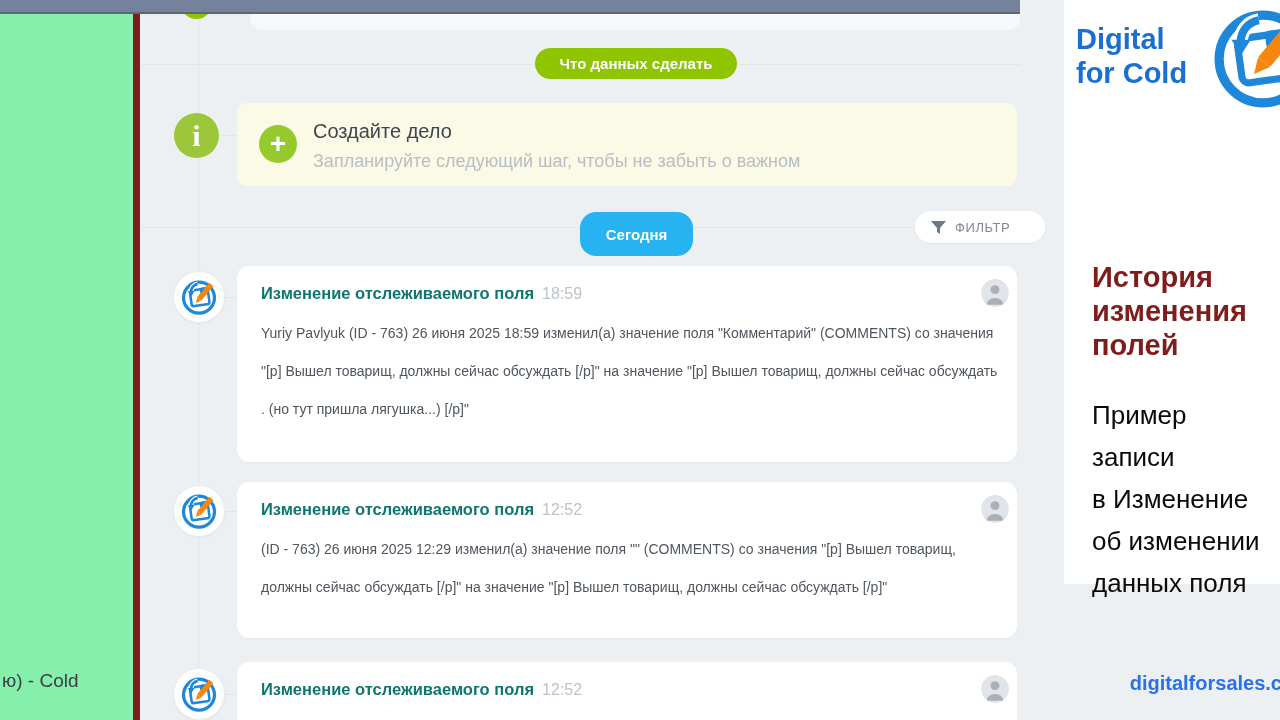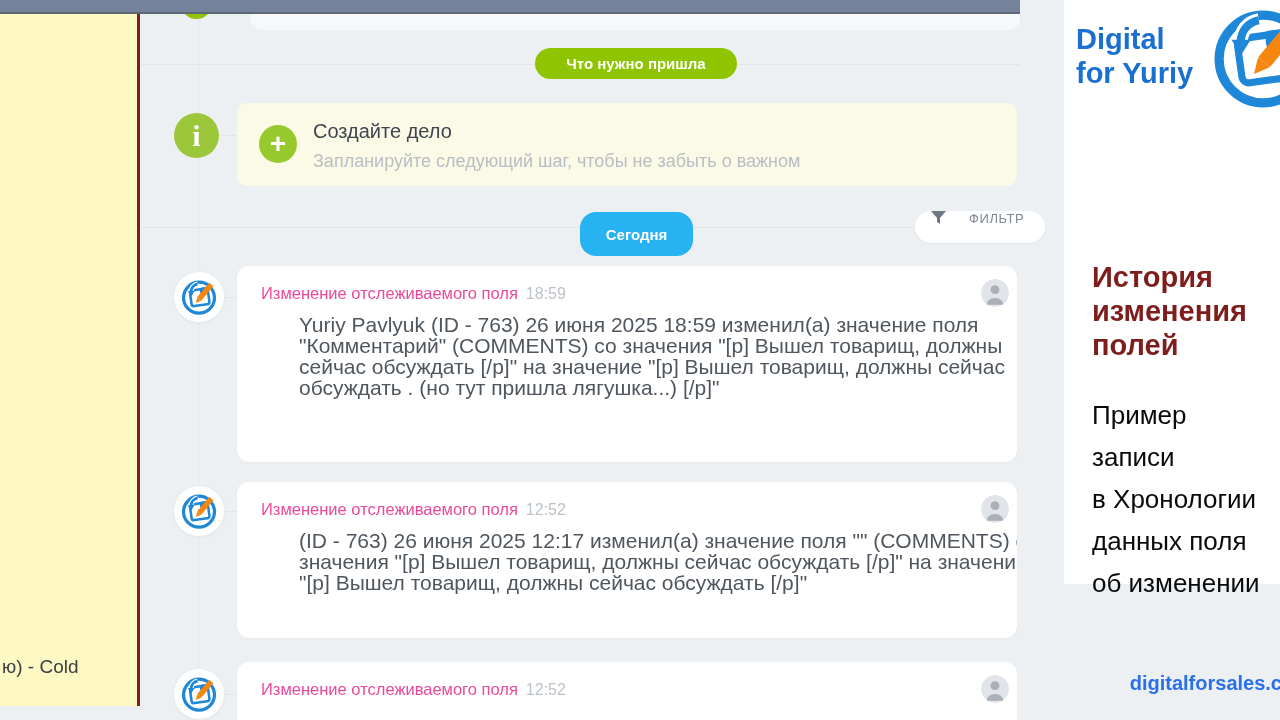--- a/index.html
+++ b/index.html
@@ -5,43 +5,43 @@
   * { margin:0; padding:0; box-sizing:border-box; }
   html,body { width:1280px; height:720px; overflow:hidden;
               font-family:"Liberation Sans","DejaVu Sans",sans-serif; }
   .stage { position:relative; width:1280px; height:720px; background:#edf0f3; }
 
   
   .main-area { position:absolute; left:0; top:0; width:1020px; height:720px;
                background:#edf0f3; }
   .top-bar { position:absolute; left:0; top:0; width:1020px; height:14px;
              background:var(--topbar,#75829b); border-bottom:2px solid #5d6877; z-index:6; }
-  .left-panel { position:absolute; left:0; top:0; width:140px; height:706px;
-                background:#fef9c3; border-right:3px solid #7f1d1d; z-index:3; }
+  .left-panel { position:absolute; left:0; top:14px; width:140px; height:706px;
+                background:#86efac; border-right:7px solid #7f1d1d; z-index:3; }
   .left-partial-text { position:absolute; left:2px; top:656px; font-size:19px;
                        color:#3a4046; white-space:nowrap; }
   .tl-line { position:absolute; left:198px; top:14px; width:1px; height:706px;
              background:#e2e5e9; z-index:1; }
   .top-card-stub { position:absolute; left:250px; top:14px; width:770px; height:16px;
                    background:#f6f8fa; border-radius:0 0 12px 12px; z-index:2; }
   .top-node { position:absolute; left:181px; top:-12px; width:31px; height:31px;
               border-radius:50%; background:var(--accent-green,#8fc400); z-index:2; }
 
   .hline { position:absolute; left:141px; width:879px; height:1px; background:#e2e5e9; z-index:1; }
 
   .badge { position:absolute; z-index:4; color:#fff; font-weight:bold; font-size:15px;
            display:flex; align-items:center; justify-content:center; border-radius:16px; }
   .badge-green { left:535px; top:48px; width:202px; height:31px;
                  background:var(--accent-green,#8fc400); }
   .badge-blue  { left:580px; top:212px; width:113px; height:44px;
                  background:var(--badge-blue,#27b3f1); }
 
   .filter-pill { position:absolute; left:915px; top:211px; width:130px; height:32px;
                  background:#fff; border-radius:16px; z-index:4; display:flex;
-                 align-items:flex-start; padding-left:16px; gap:23px;
+                 align-items:center; padding-left:16px; gap:9px;
                  box-shadow:0 1px 2px rgba(60,70,80,.06); cursor:pointer; }
   .filter-pill span { font-size:13px; color:#7f8893; letter-spacing:.6px; }
 
   
   .i-circle { position:absolute; left:174px; top:113px; width:45px; height:45px;
               border-radius:50%; background:#9dc73a; z-index:2; display:flex;
               align-items:center; justify-content:center; color:#fff;
               font-family:"Liberation Serif","DejaVu Serif",serif;
               font-weight:bold; font-size:30px; }
   .i-connector { position:absolute; left:219px; top:135px; width:18px; height:1px;
@@ -54,24 +54,24 @@
                  align-items:center; justify-content:center; font-size:28px;
                  font-weight:bold; line-height:1; cursor:pointer; }
   .info-title { position:absolute; left:76px; top:17px; font-size:20px; color:#3f464e; }
   .info-sub   { position:absolute; left:76px; top:48px; font-size:18px; color:#b9bec5; }
 
   
   .entry-card { position:absolute; left:237px; width:780px; background:#fff;
                 border-radius:12px; z-index:2; overflow:hidden;
                 box-shadow:0 1px 2px rgba(60,70,80,.05); }
   .entry-head { position:absolute; left:24px; top:18px; white-space:nowrap; }
-  .entry-title { font-size:16.5px; font-weight:normal; color:#ec4899; }
+  .entry-title { font-size:16.5px; font-weight:bold; color:#0f766e; }
   .entry-time  { font-size:16px; color:#bcc2c9; margin-left:8px; }
   .entry-body  { position:absolute; left:24px; top:48px; width:740px;
-                 font-size:21px; line-height:21px; color:#4f565e;margin-left:38px; }
+                 font-size:14px; line-height:38px; color:#4f565e; }
   .entry-avatar { position:absolute; right:8px; top:13px; width:28px; height:28px;
                   border-radius:50%; overflow:hidden; }
 
   .tl-icon { position:absolute; left:173px; width:52px; height:52px; border-radius:50%;
              background:#fff; border:1px solid #e9ecef; z-index:2; display:flex;
              align-items:center; justify-content:center;
              box-shadow:0 1px 2px rgba(60,70,80,.05); }
   .icon-stub { position:absolute; left:225px; width:13px; height:1px;
                background:#e2e5e9; z-index:1; }
 
@@ -125,21 +125,21 @@
     <div class="left-panel">
       <div class="left-partial-text">ю) - Cold</div>
     </div>
 
     <div class="tl-line"></div>
     <div class="top-card-stub"></div>
     <div class="top-node"></div>
     <div class="top-bar"></div>
 
     <div class="hline" style="top:64px"></div>
-    <div class="badge badge-green">Что нужно пришла</div>
+    <div class="badge badge-green">Что данных сделать</div>
 
     <div class="i-circle">
       <span>i</span>
     </div>
     <div class="i-connector"></div>
     <div class="info-card">
       <div class="plus-circle">+</div>
       <div class="info-title">Создайте дело</div>
       <div class="info-sub">Запланируйте следующий шаг, чтобы не забыть о важном</div>
     </div>
@@ -174,21 +174,21 @@
     <div class="tl-icon" style="top:485px">
       <svg width="36" height="36" viewBox="0 0 100 100">
           <use href="#dfs-logo"></use>
         </svg>
     </div>
     <div class="icon-stub" style="top:511px"></div>
     <div class="entry-card" style="top:482px; height:156px">
       <div class="entry-head">
         <span class="entry-title">Изменение отслеживаемого поля</span><span class="entry-time">12:52</span>
       </div>
-      <div class="entry-body">(ID - 763) 26 июня 2025 12:17 изменил(а) значение поля "" (COMMENTS) со значения "[p] Вышел товарищ, должны сейчас обсуждать [/p]" на значение "[p] Вышел товарищ, должны сейчас обсуждать [/p]"</div>
+      <div class="entry-body">(ID - 763) 26 июня 2025 12:29 изменил(а) значение поля "" (COMMENTS) со значения "[p] Вышел товарищ, должны сейчас обсуждать [/p]" на значение "[p] Вышел товарищ, должны сейчас обсуждать [/p]"</div>
       <div class="entry-avatar">
         <svg width="28" height="28" viewBox="0 0 100 100">
             <use href="#person-avatar"></use>
           </svg>
       </div>
     </div>
 
     <div class="tl-icon" style="top:668px">
       <svg width="36" height="36" viewBox="0 0 100 100">
           <use href="#dfs-logo"></use>
@@ -203,35 +203,35 @@
         <svg width="28" height="28" viewBox="0 0 100 100">
             <use href="#person-avatar"></use>
           </svg>
       </div>
     </div>
   </div>
 
   <div class="right-panel">
     <div class="brand-text">
       <div>Digital</div>
-      <div>for Yuriy</div>
+      <div>for Cold</div>
     </div>
     <svg class="brand-logo" viewBox="0 0 100 100">
         <use href="#dfs-logo"></use>
       </svg>
 
     <div class="side-heading">
       <div>История</div>
       <div>изменения</div>
       <div>полей</div>
     </div>
 
     <div class="side-desc">
       <div>Пример</div>
       <div>записи</div>
-      <div>в Хронологии</div>
+      <div>в Изменение</div>
+      <div>об изменении</div>
       <div>данных поля</div>
-      <div>об изменении</div>
     </div>
 
     <div class="site-link">digitalforsales.com</div>
   </div>
 </div>
 
 </body></html>

